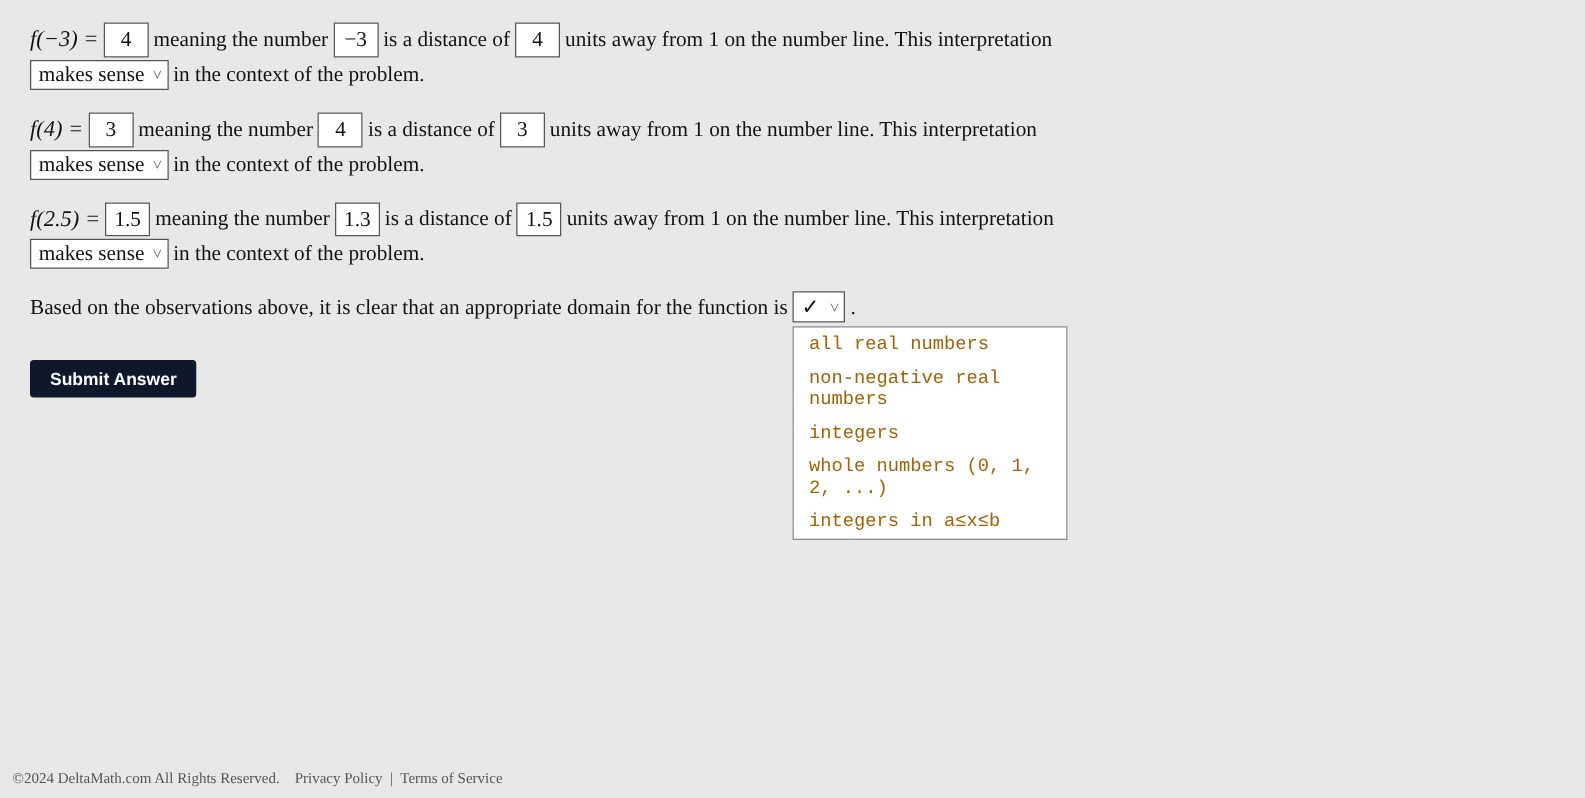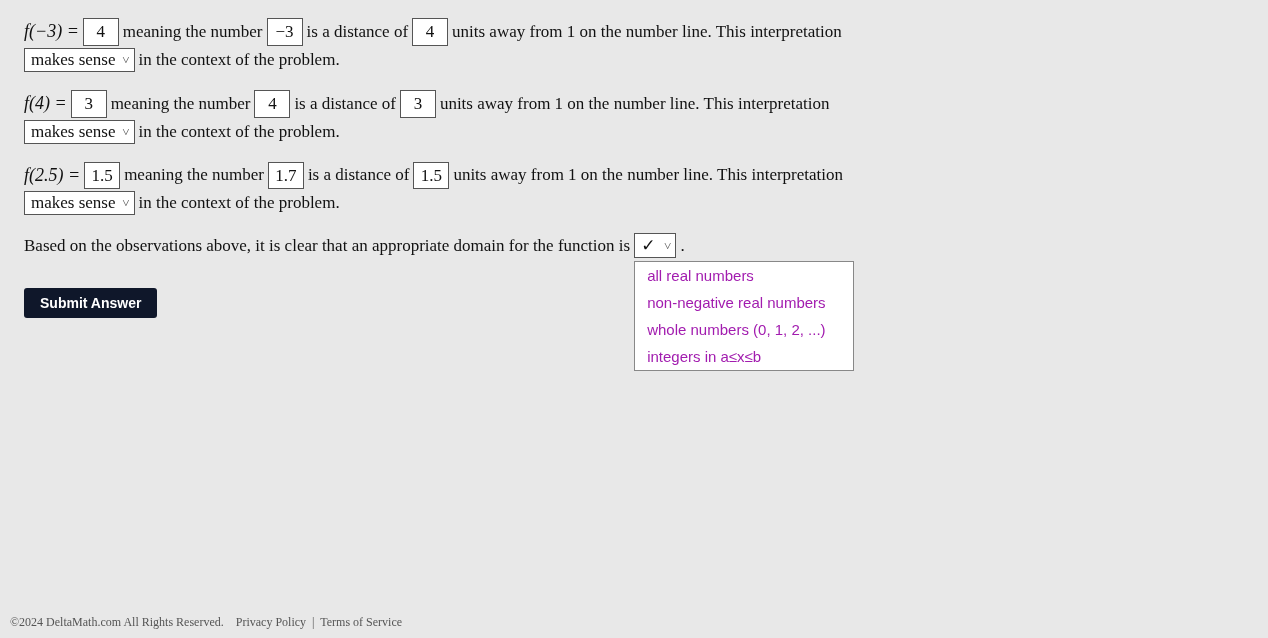--- a/index.html
+++ b/index.html
@@ -86,21 +86,22 @@
       background: white;
       border: 1.5px solid #888;
       min-width: 220px;
       z-index: 100;
       font-family: Arial, sans-serif;
       font-size: 15px;
     }
     .dropdown-open .item {
       padding: 5px 12px;
       cursor: pointer;
-      color: #a21caf;
+      color: #a16207;
+      font-family: Liberation Mono, monospace;
     }
     .dropdown-container {
       position: relative;
       display: inline-block;
     }
     .domain-select {
       display: inline-block;
       border: 1.5px solid #555;
       background: white;
       padding: 1px 20px 1px 6px;
@@ -166,40 +167,41 @@
     <span class="select-dropdown">makes sense</span>
     <span class="text-normal">in the context of the problem.</span>
   </div>
 </div>
 
 <div class="block">
   <div class="line">
     <span class="math-expr">f(2.5) =</span>
     <span class="math-box">1.5</span>
     <span class="text-normal">meaning the number</span>
-    <span class="math-box">1.7</span>
+    <span class="math-box">1.3</span>
     <span class="text-normal">is a distance of</span>
     <span class="math-box">1.5</span>
     <span class="text-normal">units away from 1 on the number line. This interpretation</span>
   </div>
   <div class="second-line">
     <span class="select-dropdown">makes sense</span>
     <span class="text-normal">in the context of the problem.</span>
   </div>
 </div>
 
 <div class="block" style="margin-top:10px;">
   <div class="line">
     <span class="text-normal">Based on the observations above, it is clear that an appropriate domain for the function is</span>
     <div class="dropdown-container">
       <span class="domain-select">✓</span>
       
       <div class="dropdown-open" style="top:28px; left:0;">
         <div class="item">all real numbers</div>
         <div class="item">non-negative real numbers</div>
+        <div class="item">integers</div>
         <div class="item">whole numbers (0, 1, 2, ...)</div>
         <div class="item">integers in a≤x≤b</div>
       </div>
     </div>
     <span class="text-normal">.</span>
   </div>
   <div style="margin-top:12px;">
     <button class="submit-btn">Submit Answer</button>
   </div>
 </div>

